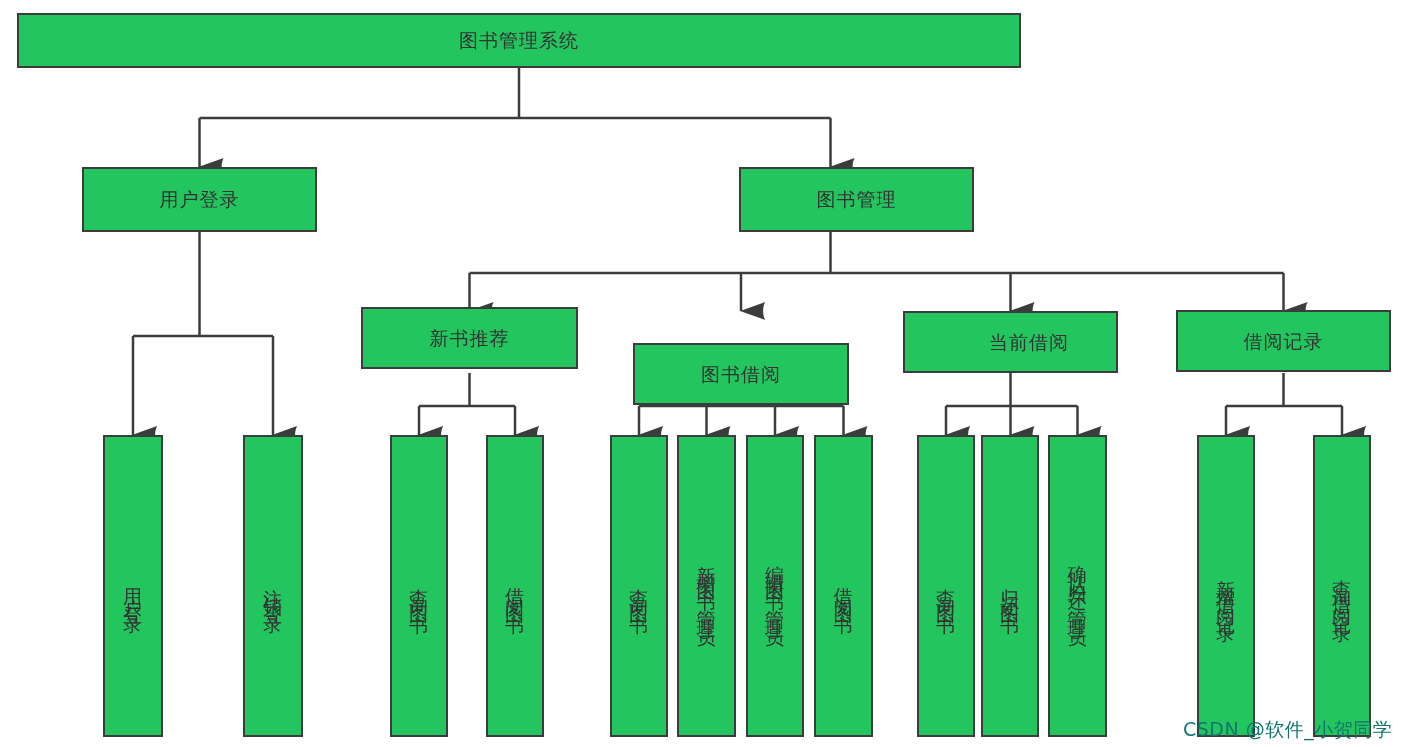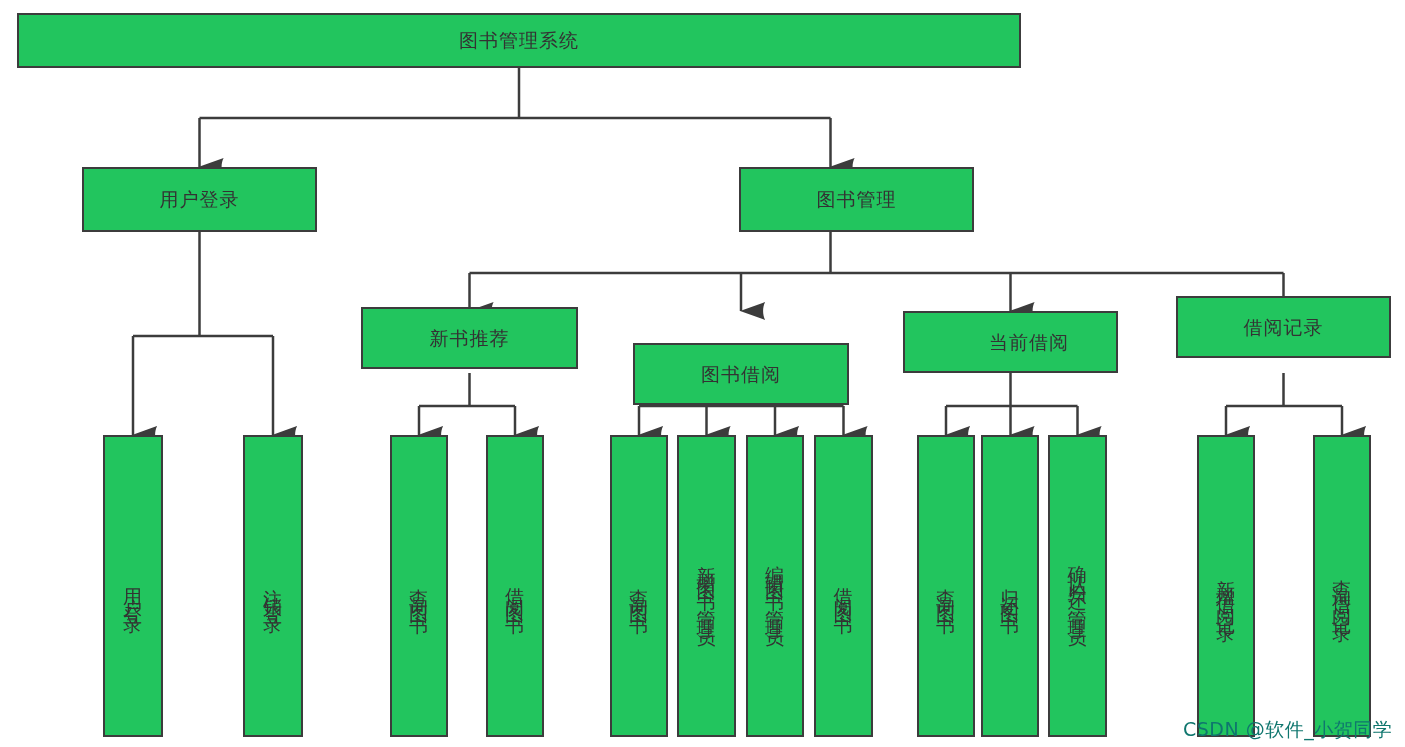--- a/index.html
+++ b/index.html
@@ -107,21 +107,21 @@
   </svg>
 
   <div class="box" style="left:17px; top:13px; width:1004px; height:55px;">图书管理系统</div>
 
   <div class="box" style="left:82px; top:167px; width:235px; height:65px;">用户登录</div>
   <div class="box" style="left:739px; top:167px; width:235px; height:65px;">图书管理</div>
 
   <div class="box" style="left:361px; top:307px; width:217px; height:62px;">新书推荐</div>
   <div class="box" style="left:633px; top:311px; width:216px; height:62px;margin-top:32px;">图书借阅</div>
   <div class="box" style="left:903px; top:311px; width:215px; height:62px;padding-left:37px;">当前借阅</div>
-  <div class="box" style="left:1176px; top:296px; width:215px; height:62px;">借阅记录</div>
+  <div class="box" style="left:1176px; top:310px; width:215px; height:62px;">借阅记录</div>
 
   <div class="box leaf" style="left:103px; top:435px; width:60px; height:302px;">
     <span class="vtext">用户登录</span>
   </div>
   <div class="box leaf" style="left:243px; top:435px; width:60px; height:302px;">
     <span class="vtext">注销登录</span>
   </div>
   <div class="box leaf" style="left:390px; top:435px; width:58px; height:302px;">
     <span class="vtext">查询图书</span>
   </div>

